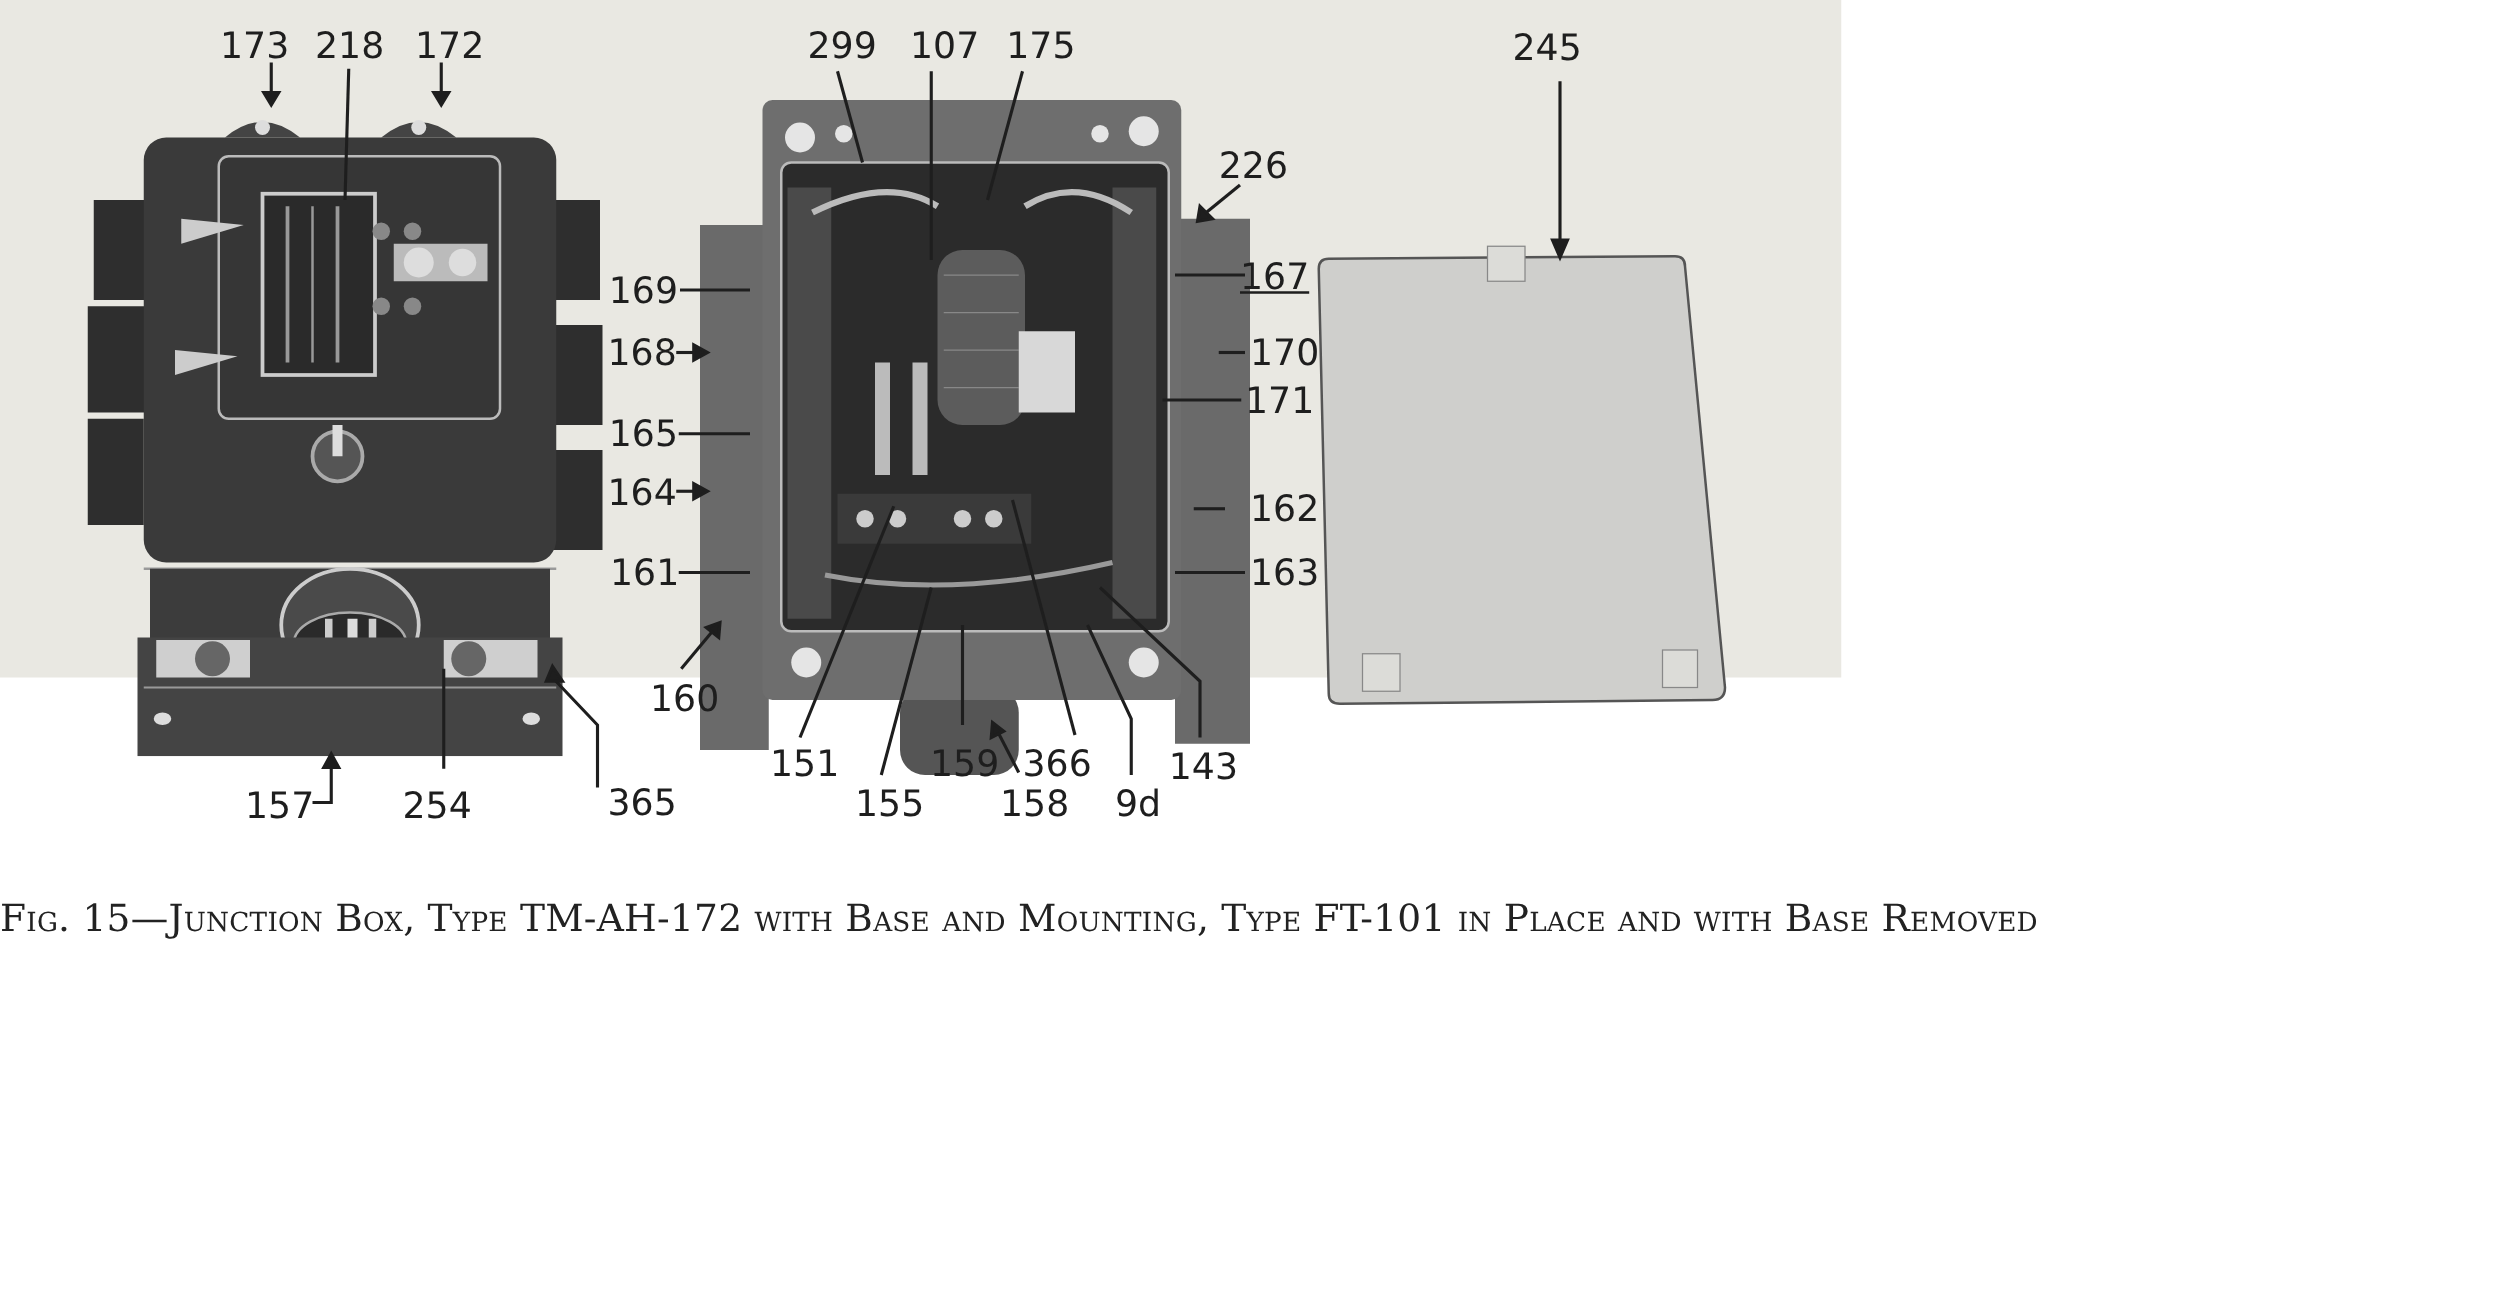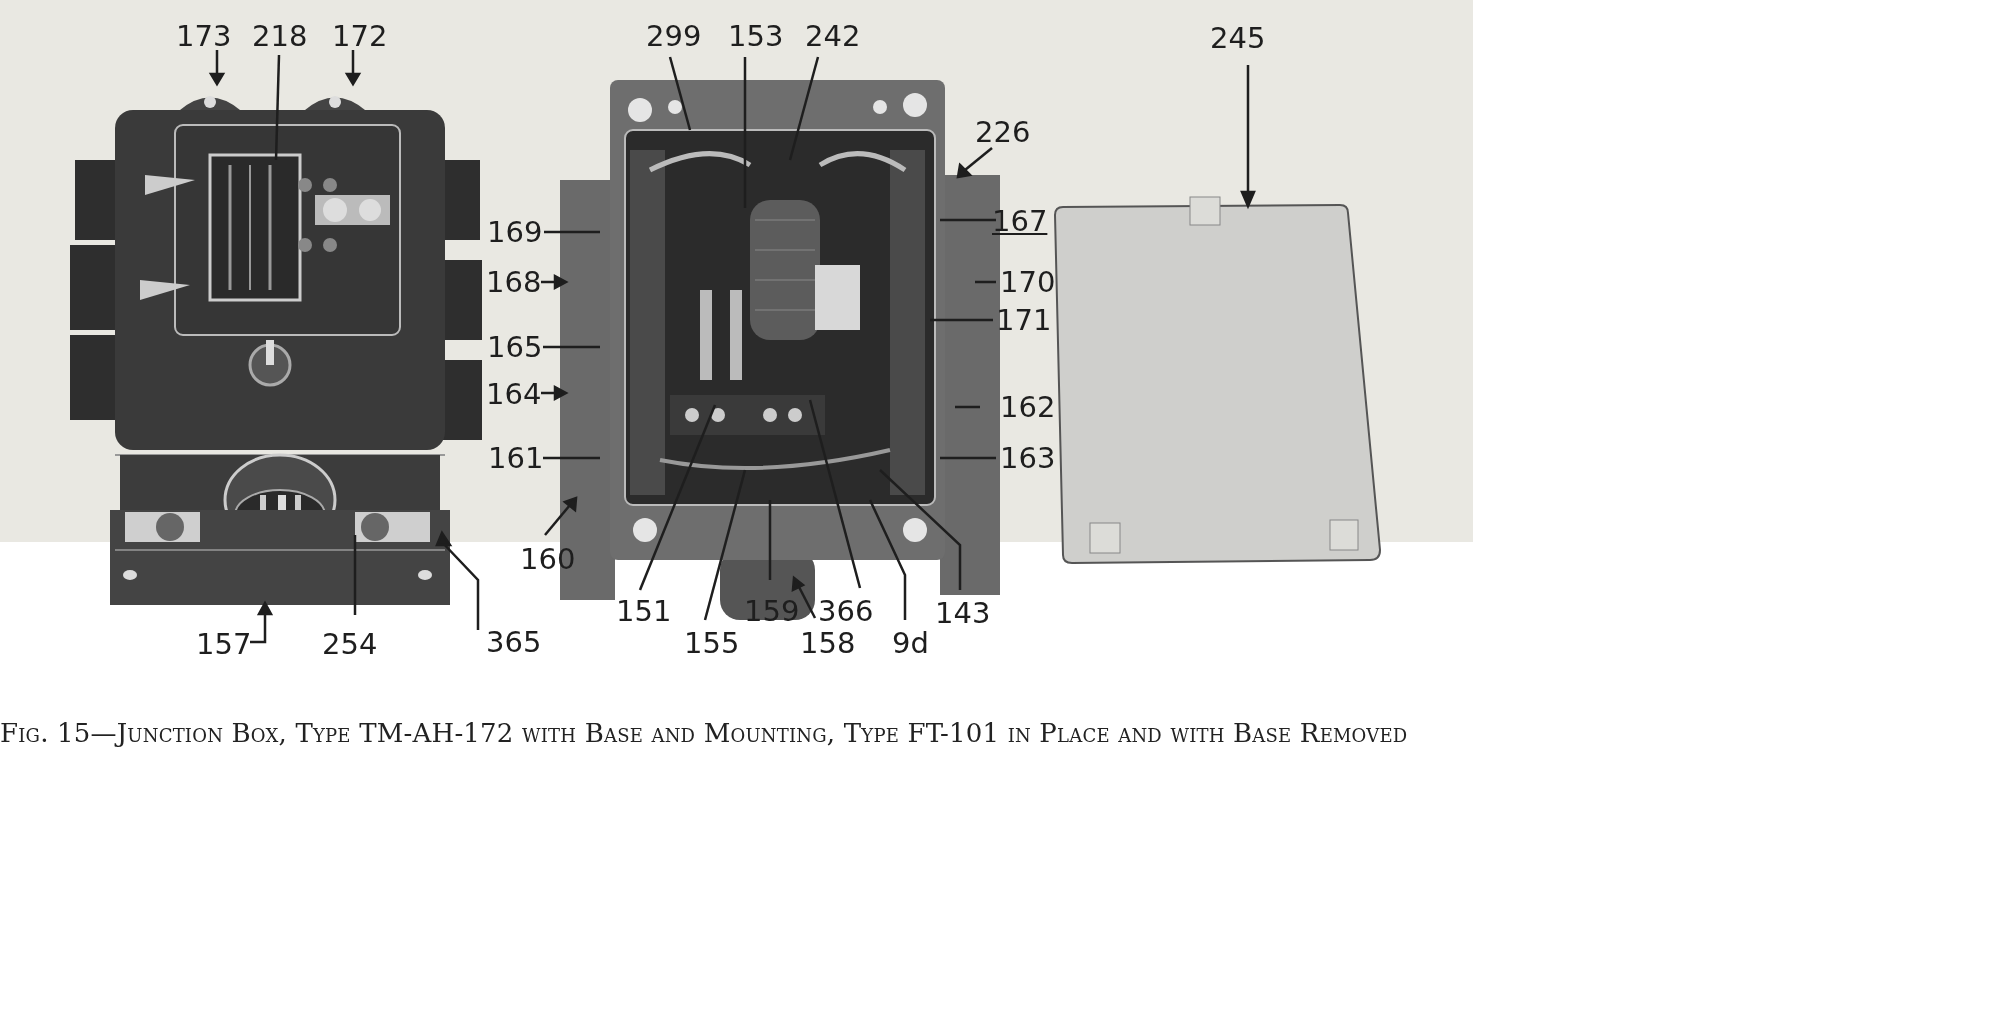--- a/index.html
+++ b/index.html
@@ -1,20 +1,20 @@
 <!DOCTYPE html>
 <html><head>
 <meta charset="utf-8">
 <style>
   html,body{margin:0;padding:0;background:#ffffff;}
   body{width:2000px;height:1034px;position:relative;overflow:hidden;font-family:"DejaVu Sans",sans-serif;}
   .scan{position:absolute;left:0;top:0;width:1473px;height:542px;background:#e9e8e2;}
   .photo{position:absolute;}
   .callout{position:absolute;font-family:"DejaVu Sans",sans-serif;font-size:29px;color:#1e1e1e;letter-spacing:0px;line-height:1;white-space:nowrap;}
-  .caption{position:absolute;left:0;top:718px;width:1473px;font-family:"DejaVu Serif",serif;font-size:26px;color:#222;white-space:nowrap;font-variant:small-caps;letter-spacing:0.2px;}
+  .caption{position:absolute;left:0;top:718px;width:1473px;font-family:"DejaVu Serif",serif;font-size:30px;color:#222;white-space:nowrap;font-variant:small-caps;letter-spacing:0.2px;}
   svg.leaders{position:absolute;left:0;top:0;}
 </style>
 </head>
 <body>
 
 <div class="scan">
 
   <div class="photo" style="left:70px;top:80px;width:420px;height:525px;">
     <svg width="420" height="525" viewBox="0 0 420 525">
 
@@ -201,22 +201,22 @@
   </svg>
 
   <div class="callout" style="left:176px;top:22px;">173</div>
   <div class="callout" style="left:252px;top:22px;">218</div>
   <div class="callout" style="left:332px;top:22px;">172</div>
   <div class="callout" style="left:196px;top:630px;">157</div>
   <div class="callout" style="left:322px;top:630px;">254</div>
   <div class="callout" style="left:486px;top:628px;">365</div>
 
   <div class="callout" style="left:646px;top:22px;">299</div>
-  <div class="callout" style="left:728px;top:22px;">153</div>
-  <div class="callout" style="left:805px;top:22px;">242</div>
+  <div class="callout" style="left:728px;top:22px;">107</div>
+  <div class="callout" style="left:805px;top:22px;">175</div>
   <div class="callout" style="left:975px;top:118px;">226</div>
   <div class="callout" style="left:487px;top:218px;">169</div>
   <div class="callout" style="left:992px;top:207px;text-decoration:underline;">167</div>
   <div class="callout" style="left:486px;top:268px;">168</div>
   <div class="callout" style="left:1000px;top:268px;">170</div>
   <div class="callout" style="left:996px;top:306px;">171</div>
   <div class="callout" style="left:487px;top:333px;">165</div>
   <div class="callout" style="left:486px;top:380px;">164</div>
   <div class="callout" style="left:1000px;top:393px;">162</div>
   <div class="callout" style="left:488px;top:444px;">161</div>

